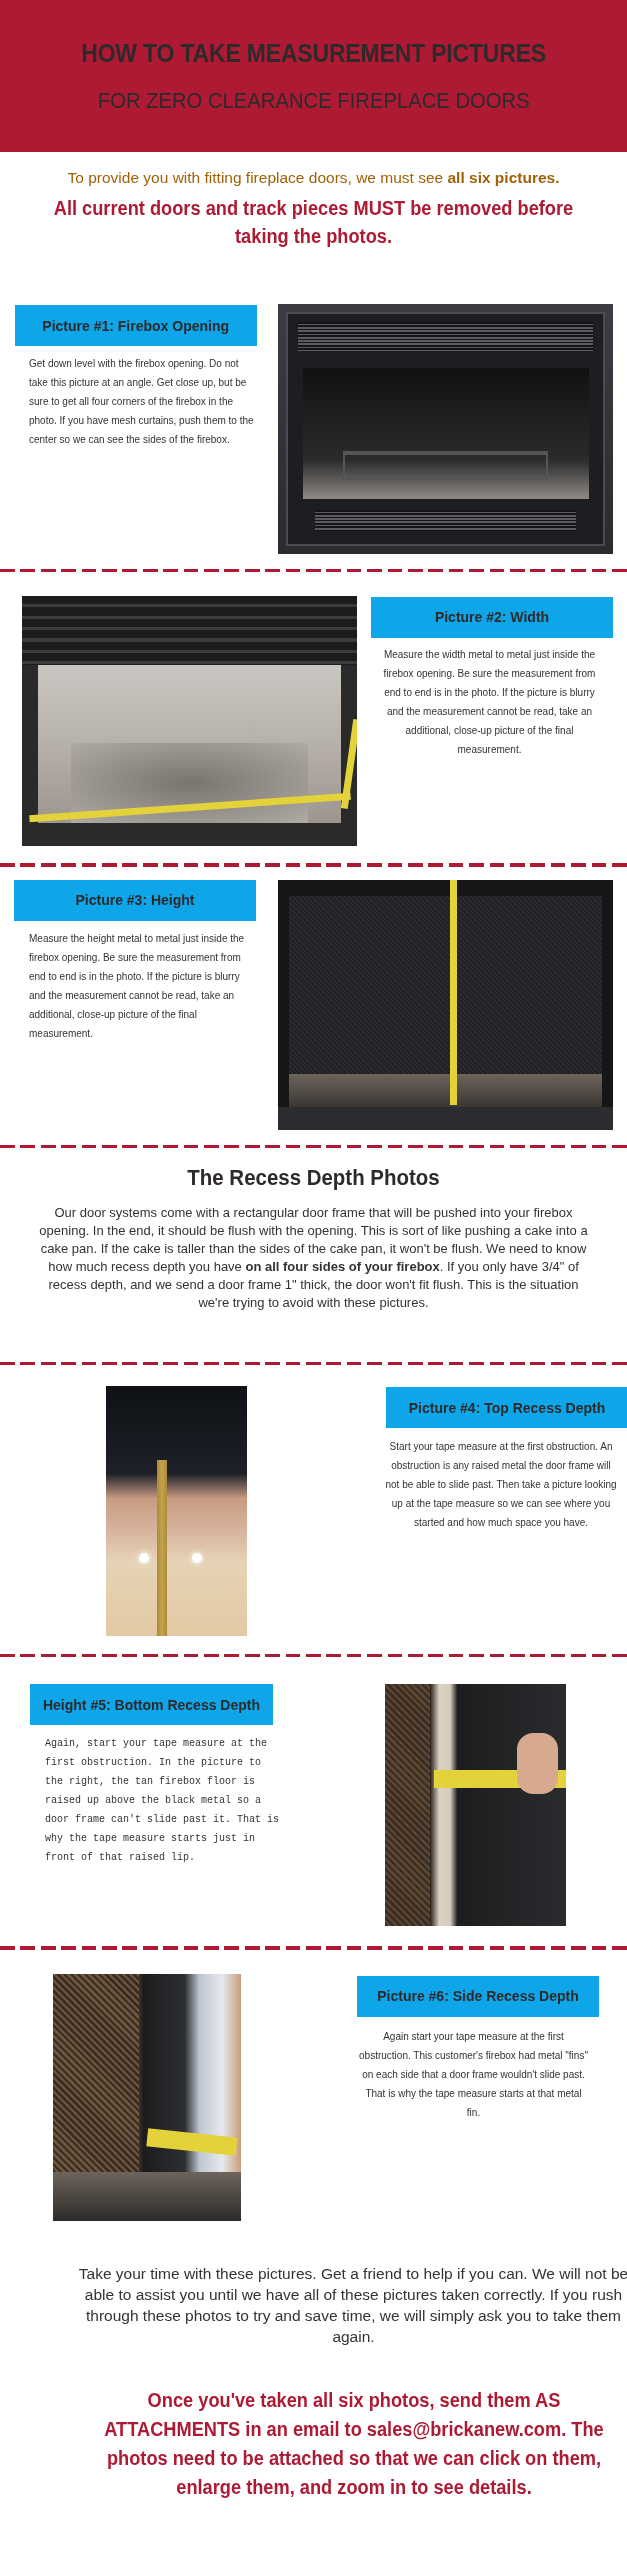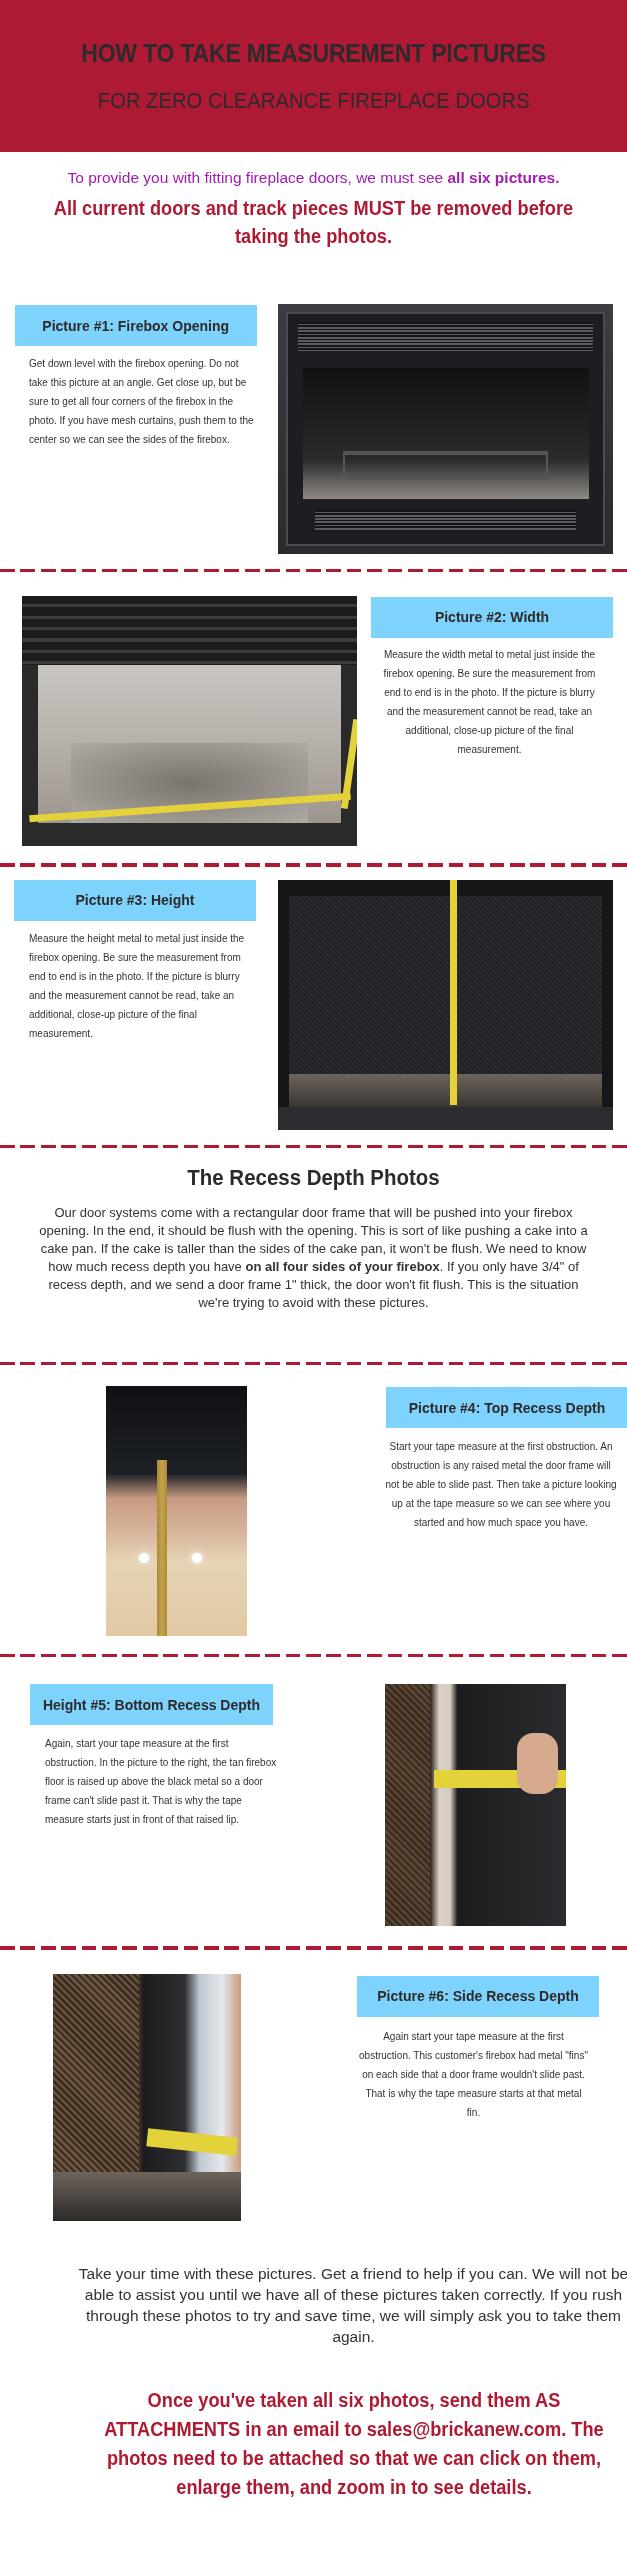--- a/index.html
+++ b/index.html
@@ -15,35 +15,35 @@
     font-size: 25px; color: #2e2a2b; letter-spacing: -0.2px; line-height: 31px;
     transform: scaleX(0.92);
   }
   .header h2 {
     font-family: "Liberation Sans", sans-serif; font-weight: normal;
     font-size: 22px; color: #2e2a2b; line-height: 28px; margin-top: 18px;
     transform: scaleX(0.92);
   }
 
   .intro { text-align: center; padding: 14.7px 33px 0; }
-  .intro p.lead { font-size: 15.5px; line-height: 22px; color: #a21caf; }
+  .intro p.lead { font-size: 15.5px; line-height: 22px; color: #a16207; }
   .intro p.lead b { font-weight: bold; }
   .intro p.warn {
     font-size: 19.6px; line-height: 28px; color: #ae1a33; font-weight: bold; margin-top: 4.9px;
     transform: scaleX(0.93);
   }
 
   .section { position: relative; width: 627px; }
   .dash {
     width: 627px; height: 3.3px;
     background-image: repeating-linear-gradient(to right, #ae1a33 0 14.7px, transparent 14.7px 20.4px);
   }
 
   .label-box {
-    position: absolute; background: #7dd3fc; height: 41px;
+    position: absolute; background: #0ea5e9; height: 41px;
     display: flex; align-items: center; justify-content: center;
     font-weight: bold; font-size: 14px; color: #2e2a2b;
   }
   .body-text { position: absolute; font-size: 10px; line-height: 19px; color: #333; }
   .body-text.right { text-align: center; }
 
   .photo { position: absolute; overflow: hidden; }
 
   
   .p1 { background: linear-gradient(#3b3d42, #2a2b2f); }
@@ -173,21 +173,21 @@
     <div class="light2"></div>
   </div>
   <div class="label-box" style="left:357px; top:22px; width:242px;">Picture #4: Top Recess Depth</div>
   <p class="body-text right" style="left:356px; top:72px; width:232px;">Start your tape measure at the first obstruction. An obstruction is any raised metal the door frame will not be able to slide past. Then take a picture looking up at the tape measure so we can see where you started and how much space you have.</p>
 </section>
 
 <div class="dash"></div>
 
 <section class="section" style="height:289px;">
   <div class="label-box" style="left:30px; top:27px; width:243px;">Height #5: Bottom Recess Depth</div>
-  <p class="body-text" style="left:45px; top:77px; width:237px;">Again, start your tape measure at the first obstruction. In the picture to the right, the tan firebox floor is raised up above the black metal so a door frame can't slide past it. That is why the tape measure starts just in front of that raised lip.</p>
+  <p class="body-text" style="left:45px; top:77px; width:237px;font-family:Liberation Mono, monospace;">Again, start your tape measure at the first obstruction. In the picture to the right, the tan firebox floor is raised up above the black metal so a door frame can't slide past it. That is why the tape measure starts just in front of that raised lip.</p>
   <div class="photo p5" style="left:385px; top:27px; width:181px; height:242px;">
     <div class="mesh"></div>
     <div class="tape"></div>
     <div class="hand"></div>
   </div>
 </section>
 
 <div class="dash"></div>
 
 <section class="section" style="height:294px;">

